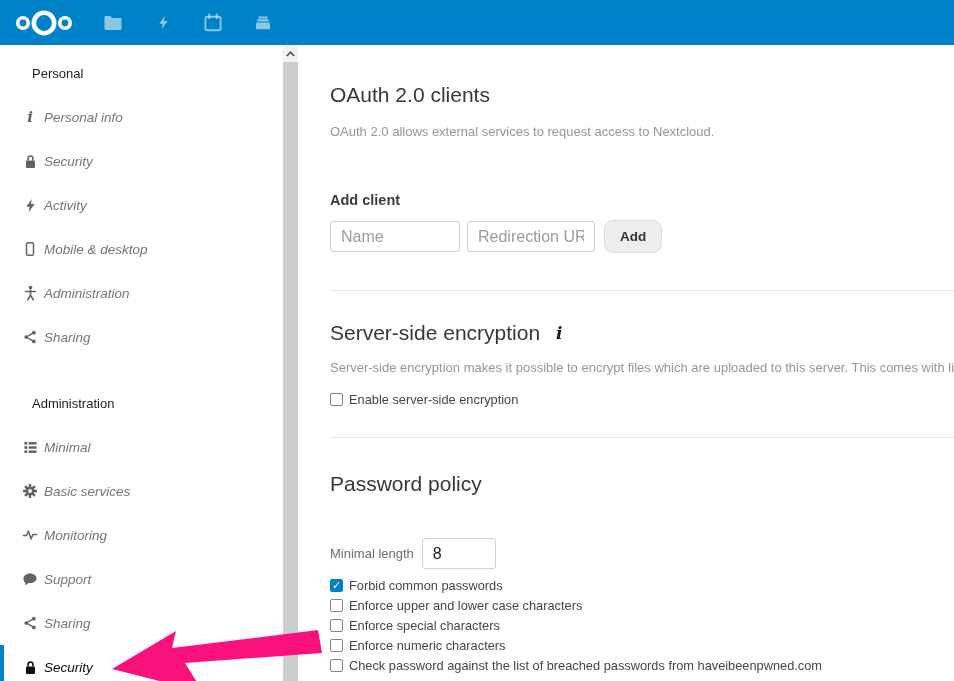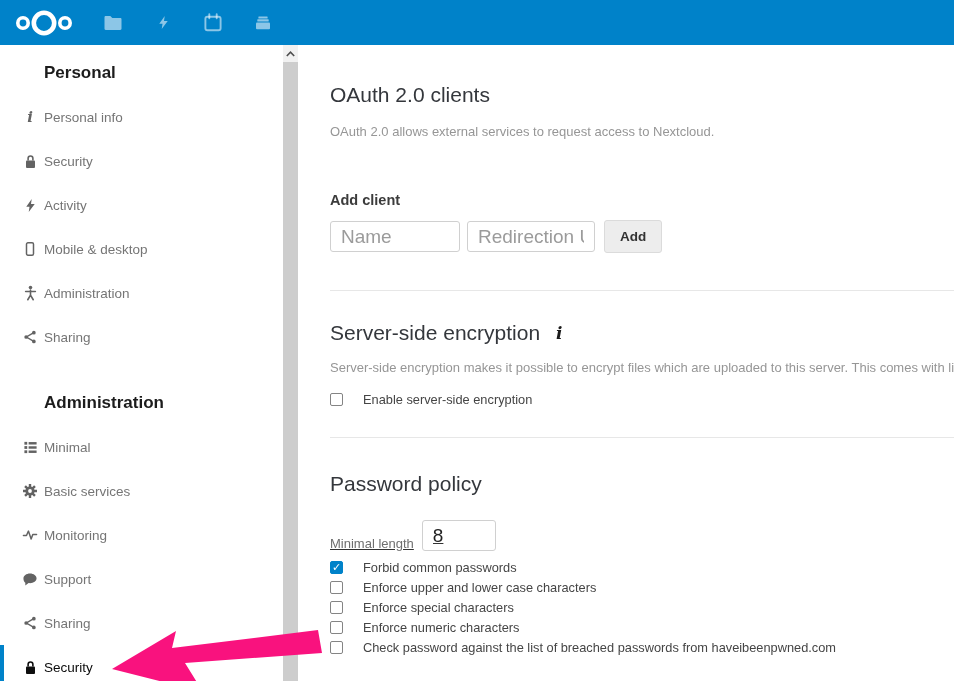--- a/index.html
+++ b/index.html
@@ -27,37 +27,37 @@
     cursor: pointer;
   }
   
   .sidebar {
     position: absolute; top: 45px; left: 0; width: 300px; bottom: 0;
     background: #fff; z-index: 5;
     padding-top: 6px;
   }
   .caption {
     height: 44px; display: flex; align-items: center;
-    padding-left: 44px;
-    font-size: 17px; font-weight: bold; color: #1c1c1c;
+    padding-left: 32px;
+    font-size: 13px; font-weight: normal; color: #1c1c1c;
   }
   .caption.second { margin-top: 22px; text-align: right; }
   .nav-item {
     height: 44px; display: flex; align-items: center;
     padding-left: 22px;
     font-size: 13.5px; color: #757575;
     cursor: pointer;
   }
   .nav-icon {
     width: 16px; height: 16px; flex: 0 0 16px;
     margin-right: 6px;
     display: flex; align-items: center; justify-content: center;
     color: #636363;
   }
-  .nav-label { padding-left: 0; }
+  .nav-label { padding-left: 0; font-style: italic; }
   .nav-item.active {
     border-left: 4px solid #0082c9;
     padding-left: 18px;
     color: #0b0b0b;
   }
   .nav-item.active .nav-icon { color: #0e0e0e; }
   .serif-i {
     font-family: "DejaVu Serif", serif;
     font-style: italic; font-weight: bold;
     font-size: 15px; line-height: 16px;
@@ -97,53 +97,52 @@
     font-style: italic; font-weight: bold;
     font-size: 17px; color: #1a1a1a;
     cursor: pointer;
   }
   .desc { font-size: 13px; color: #969696; line-height: 21px; }
   .desc-line { white-space: nowrap; overflow: hidden; }
   .sub-title { font-size: 14.5px; font-weight: 700; color: #3c3c3c; margin-top: 50px; margin-bottom: 12px; }
   .client-row { display: flex; align-items: center; }
   .txt-input {
     height: 31px; border: 1px solid #d0d0d0; border-radius: 3px;
-    padding: 0 10px; font-size: 19px; color: #333;
+    padding: 0 10px; font-size: 16px; color: #333;
     font-family: "Liberation Sans", sans-serif;
     outline: none; background: #fff;
   }
   .txt-input::placeholder { color: #9b9b9b; opacity: 1; }
   .inp-name { width: 130px; margin-right: 7px; }
   .inp-uri { width: 128px; margin-right: 9px; }
   .btn {
     height: 33px; padding: 0 15px;
-    background: #ededed; border: 1px solid #dbdbdb; border-radius: 3px;
+    background: #ededed; border: 1px solid #dbdbdb; border-radius: 9px;
     font-size: 13.5px; font-weight: bold; color: #333;
     font-family: "Liberation Sans", sans-serif;
     cursor: pointer;
   }
   .divider-oauth { margin-top: 37px; border-top: 1px solid #e7e7e7; }
   .divider-enc { margin-top: 29px; border-top: 1px solid #e7e7e7; }
   .enc-desc { margin-top: -2px; }
   .cb-row {
     display: flex; align-items: center;
     height: 20px; font-size: 12.8px; color: #454545;
     cursor: pointer;
-    gap: 14px;
   }
   .cb-row.single { margin-top: 12px; height: 18px; }
   .cb-box {
     width: 13px; height: 13px; flex: 0 0 13px;
     border: 1px solid #848484; border-radius: 2px;
     margin-right: 6px; background: #fff;
     display: flex; align-items: center; justify-content: center;
     font-size: 11px; line-height: 13px; color: #fff;
   }
   .cb-box.checked { background: #0082c9; border-color: #0082c9; font-weight: bold; }
-  .minlen-row { display: flex; align-items: flex-end; margin-top: 24px; margin-bottom: 6px; text-decoration: underline; }
+  .minlen-row { display: flex; align-items: center; margin-top: 42px; margin-bottom: 6px; }
   .minlen-label { font-size: 13px; color: #6e6e6e; margin-right: 8px; }
   .inp-minlen { width: 74px; height: 31px; color: #222; }
   
   .arrow-overlay {
     position: absolute; top: 0; left: 0; width: 954px; height: 681px;
     pointer-events: none; z-index: 50;
   }
 </style>
 </head>
 <body>

